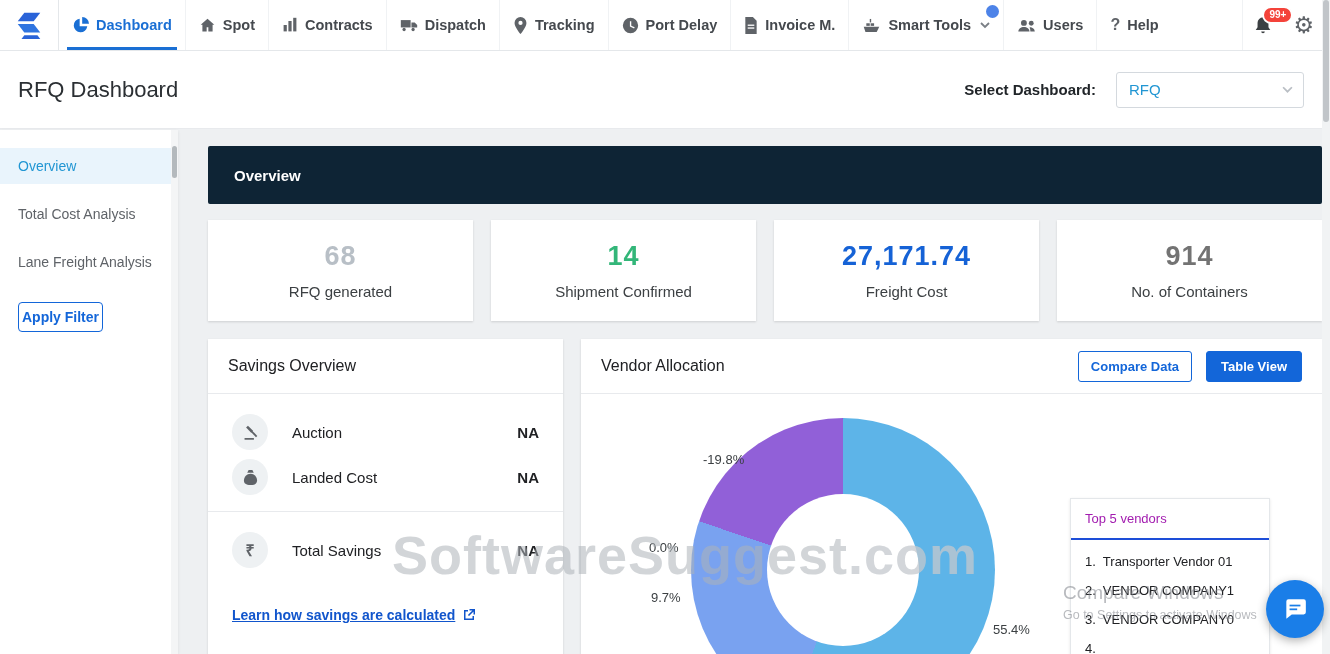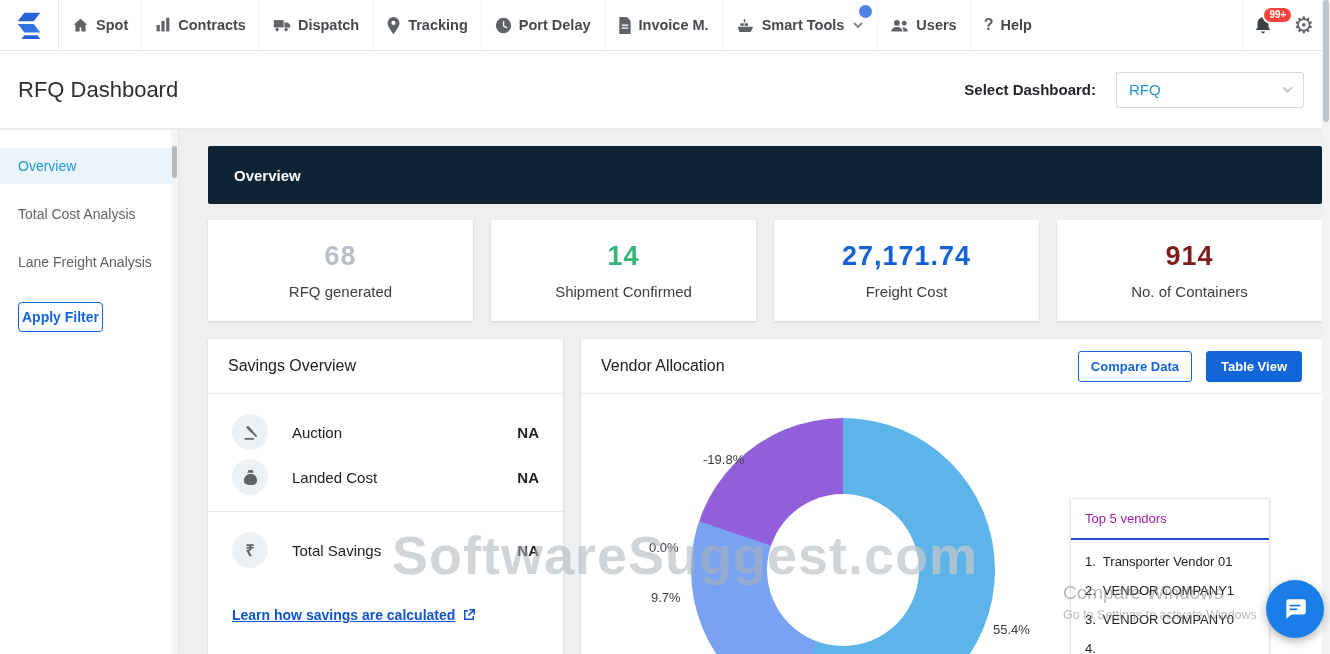--- a/index.html
+++ b/index.html
@@ -126,20 +126,29 @@
 
   <header class="topnav">
     <div class="logo">
       <svg width="34" height="30" viewBox="0 0 36 32">
         <path d="M30 3H13L6 12h17z" fill="#2a63d8"></path>
         <path d="M6 15h17l7 9H13z" fill="#2f74e0"></path>
         <path d="M13 27h14l3 4H10z" fill="#2a63d8"></path>
       </svg>
     </div>
     <nav class="nav-items">
+      <a class="nav-item active">
+        <span class="nav-icon">
+          <svg width="17" height="17" viewBox="0 0 20 20">
+              <path d="M9 2a8 8 0 1 0 9 9h-9V2z" fill="currentColor"></path>
+              <path d="M12 0a8 8 0 0 1 8 8h-8V0z" fill="currentColor"></path>
+            </svg>
+        </span>
+        <span>Dashboard</span>
+      </a>
       <a class="nav-item">
         <span class="nav-icon">
           <svg width="17" height="17" viewBox="0 0 20 20">
               <path d="M10 2 2 9h2v8h5v-5h2v5h5V9h2l-8-7z" fill="currentColor"></path>
             </svg>
         </span>
         <span>Spot</span>
       </a>
       <a class="nav-item">
         <span class="nav-icon">
@@ -270,21 +279,21 @@
       </div>
       <div class="stat-card">
         <div class="stat-value" style="color: rgb(51, 182, 121);">14</div>
         <div class="stat-label">Shipment Confirmed</div>
       </div>
       <div class="stat-card">
         <div class="stat-value" style="color: rgb(21, 98, 214);">27,171.74</div>
         <div class="stat-label">Freight Cost</div>
       </div>
       <div class="stat-card">
-        <div class="stat-value" style="color: #7f1d1d;">914</div>
+        <div class="stat-value" style="color: #737373;">914</div>
         <div class="stat-label">No. of Containers</div>
       </div>
     </div>
 
     <div class="panels">
 
       <section class="card savings">
         <div class="card-head">
           <span class="card-title">Savings Overview</span>
         </div>

